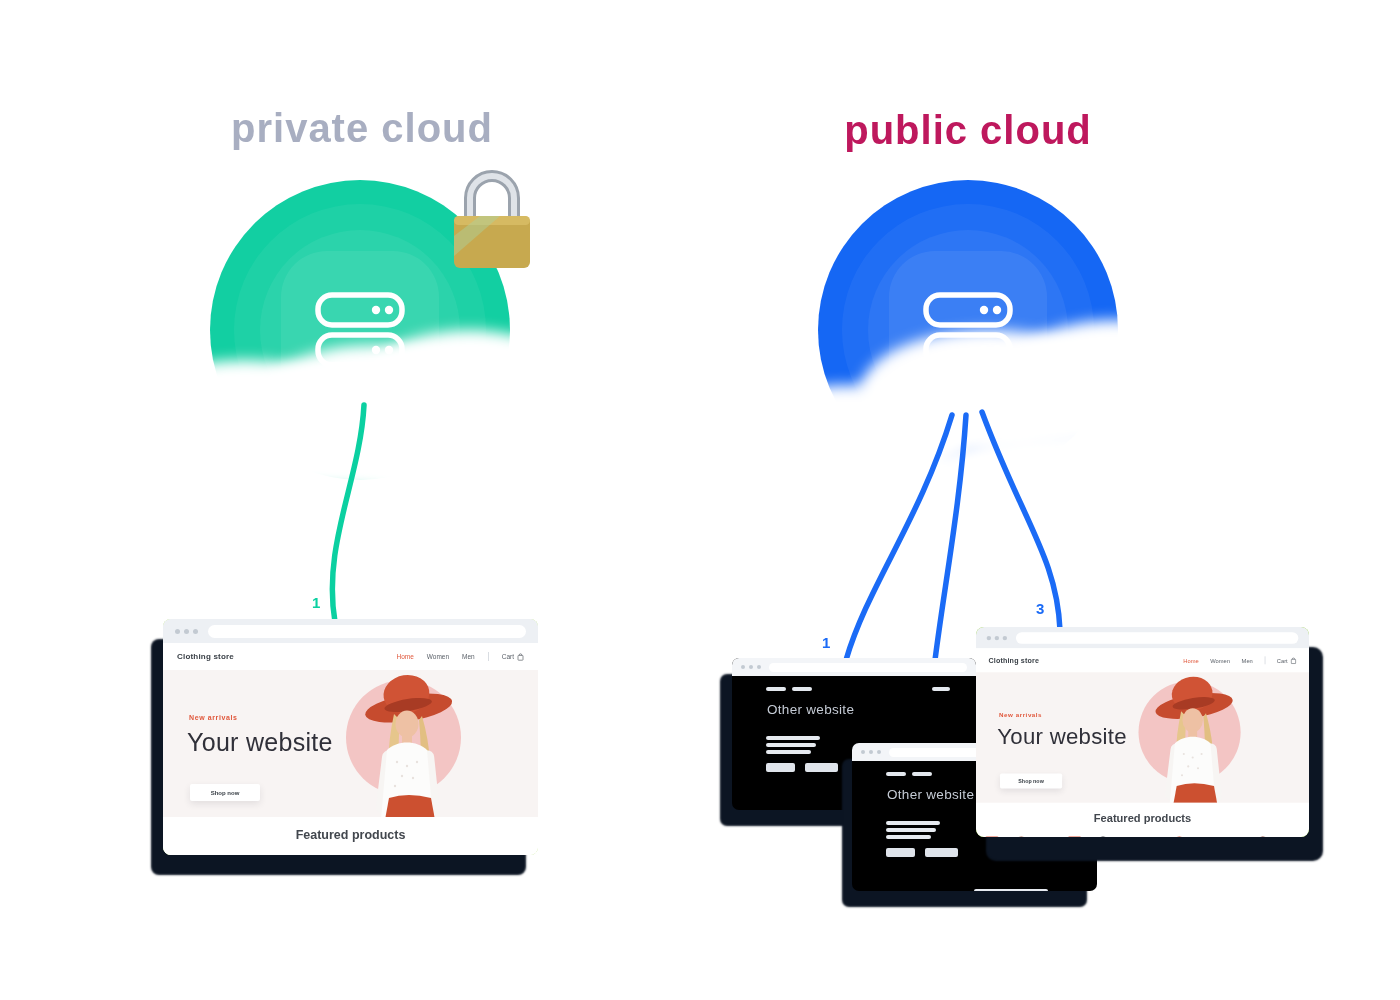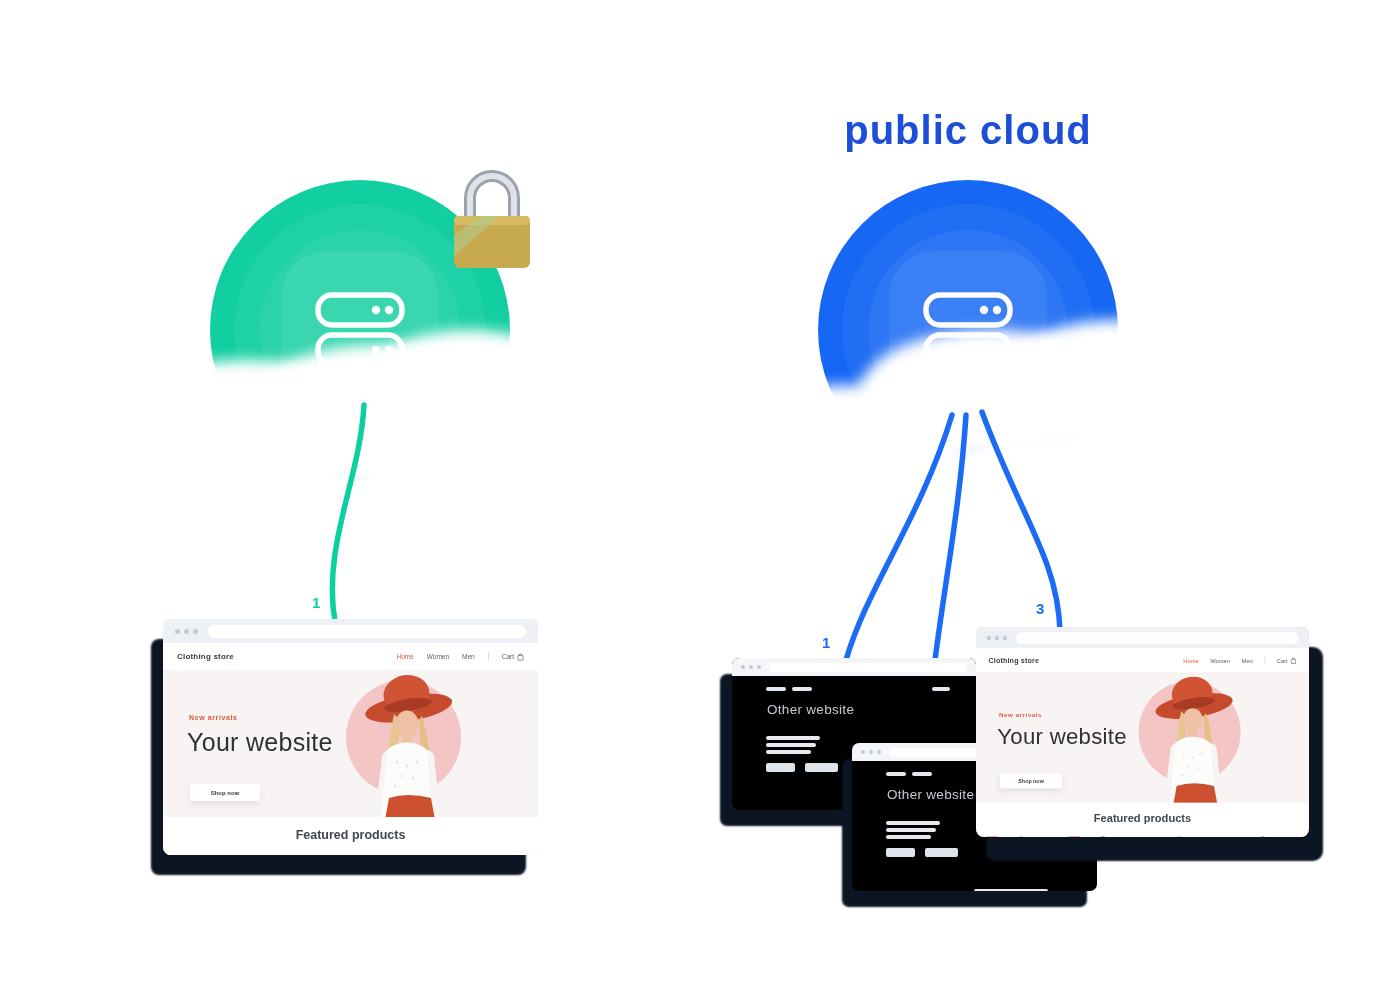--- a/index.html
+++ b/index.html
@@ -81,21 +81,22 @@
   .bar1 { top:60px; width:54px; } .bar2 { top:67px; width:50px; } .bar3 { top:74px; width:45px; }
   .ph-btn { position:absolute; top:87px; height:9px; border-radius:2px; background:#dfe4eb; }
   .btn1 { left:34px; width:29px; } .btn2 { left:73px; width:33px; }
   .ph-footer { position:absolute; left:122px; top:128px; width:74px; height:5px; border-radius:2px; background:#e6eaf0; }
 </style>
 </head>
 <body>
 
 <div class="canvas">
 
-  <div class="cloud-heading heading-public" style="color: #1d4ed8;">public cloud</div>
+  <div class="cloud-heading heading-private" style="color: rgb(168, 174, 193);">private cloud</div>
+  <div class="cloud-heading heading-public" style="color: #be185d;">public cloud</div>
 
   <div class="big-circle circle-private" style="background-color: rgb(18, 207, 162);">
     <div class="ring1"></div>
     <div class="ring2"></div>
     <div class="srv-square"></div>
     <svg class="server-icon" width="92" height="78" viewBox="0 0 92 78">
       <rect x="4" y="4" width="84" height="30" rx="14" fill="none" stroke="#ffffff" stroke-width="5.5"></rect>
       <circle cx="62" cy="19" r="4.2" fill="#ffffff"></circle>
         <circle cx="75" cy="19" r="4.2" fill="#ffffff"></circle>
       <rect x="4" y="44" width="84" height="30" rx="14" fill="none" stroke="#ffffff" stroke-width="5.5"></rect>

